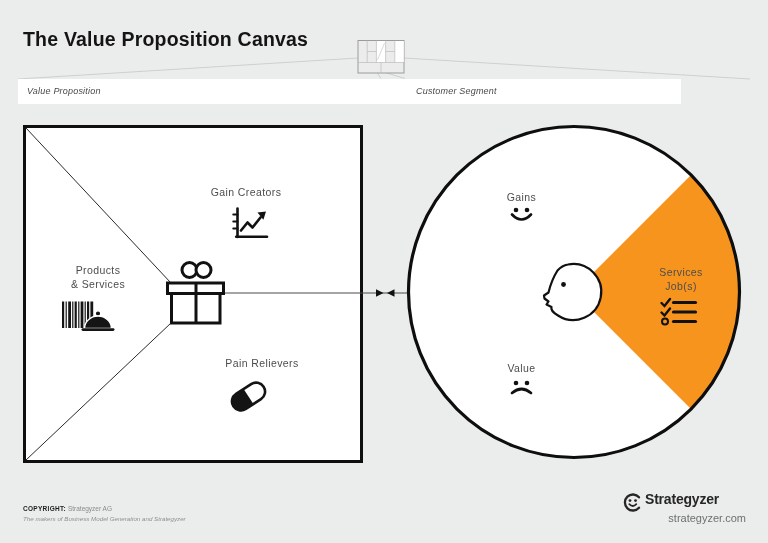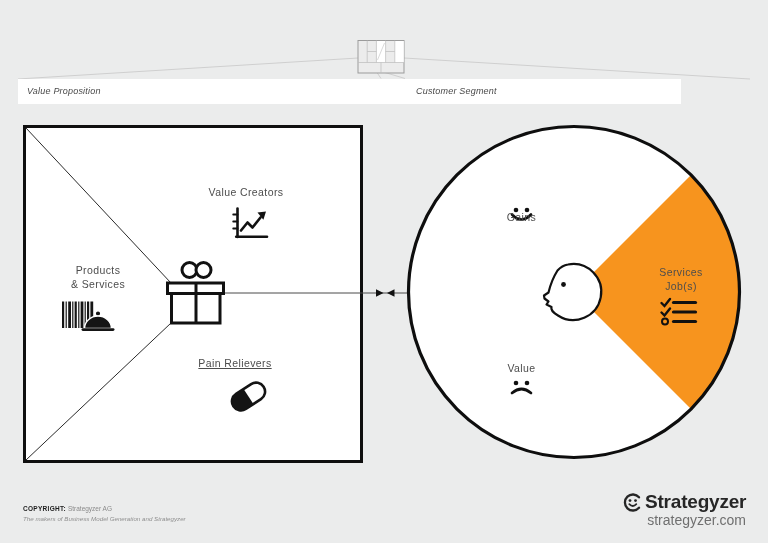--- a/index.html
+++ b/index.html
@@ -9,22 +9,22 @@
   .txt{position:absolute;z-index:2;color:#4d4d4d;}
   .title{left:23px;top:28px;font-size:19.5px;font-weight:800;color:#141414;letter-spacing:.2px;}
   .bar{position:absolute;top:79px;height:25px;background:#ffffff;z-index:2;}
   .bar-left{left:18px;width:427px;}
   .bar-right{left:407px;width:274px;}
   .bar-label{font-style:italic;font-size:9px;color:#4a4a4a;line-height:25px;padding-left:9px;letter-spacing:.2px;}
   .seclabel{font-size:10.5px;letter-spacing:.4px;text-align:center;transform:translateX(-50%);white-space:pre-line;line-height:14px;}
   .footer-copy{left:23px;top:505px;font-size:6.5px;color:#8a8a8a;line-height:8px;}
   .footer-copy b{color:#1c1c1c;letter-spacing:.3px;}
   .footer-tag{left:23px;top:515px;font-size:6.2px;font-style:italic;color:#8f8f8f;}
-  .brand{left:645px;top:491px;font-size:19px;font-weight:800;color:#262626;letter-spacing:-.2px;}
-  .site{right:22px;top:512px;font-size:14px;color:#6f6f6f;text-align:right;}
+  .brand{left:645px;top:491px;font-size:14px;font-weight:800;color:#262626;letter-spacing:-.2px;}
+  .site{right:22px;top:512px;font-size:11px;color:#6f6f6f;text-align:right;}
 </style>
 </head>
 <body>
 
 <div class="page">
 
   <svg class="layer" width="768" height="543" viewBox="0 0 768 543">
 
     <g stroke="#cfcfcf" stroke-width="1">
       <line x1="358" y1="58" x2="18" y2="79"></line>
@@ -144,34 +144,35 @@
     </g>
 
     <g>
       <path d="M 639,497.3 A 8,8 0 1 0 639,507.7" fill="none" stroke="#262626" stroke-width="2.3" stroke-linecap="round"></path>
       <circle cx="630" cy="500.6" r="1.4" fill="#262626"></circle>
       <circle cx="635.5" cy="500.6" r="1.4" fill="#262626"></circle>
       <path d="M 629.3,504.2 Q 632.8,507.8 636.3,504.2" fill="none" stroke="#262626" stroke-width="1.8" stroke-linecap="round"></path>
     </g>
   </svg>
 
+  <div class="txt title">The Value Proposition Canvas</div>
 
   <div class="bar bar-left">
     <div class="bar-label">Value Proposition</div>
   </div>
   <div class="bar bar-right">
     <div class="bar-label">Customer Segment</div>
   </div>
 
-  <div class="txt seclabel" style="left:246px;top:185px;">Value Creators</div>
+  <div class="txt seclabel" style="left:246px;top:185px;">Gain Creators</div>
   <div class="txt seclabel" style="left:98px;top:263px;">Products
 &amp; Services</div>
-  <div class="txt seclabel" style="left:235px;top:356px;text-decoration:underline;">Pain Relievers</div>
+  <div class="txt seclabel" style="left:262px;top:356px;">Pain Relievers</div>
 
-  <div class="txt seclabel" style="left:521.5px;top:190px;margin-top:20px;">Gains</div>
+  <div class="txt seclabel" style="left:521.5px;top:190px;">Gains</div>
   <div class="txt seclabel" style="left:681px;top:265px;">Services
 Job(s)</div>
   <div class="txt seclabel" style="left:521.5px;top:361px;">Value</div>
 
   <div class="txt footer-copy">
     <b>COPYRIGHT:</b><span> Strategyzer AG</span>
   </div>
   <div class="txt footer-tag">The makers of Business Model Generation and Strategyzer</div>
 
   <div class="txt brand">Strategyzer</div>

